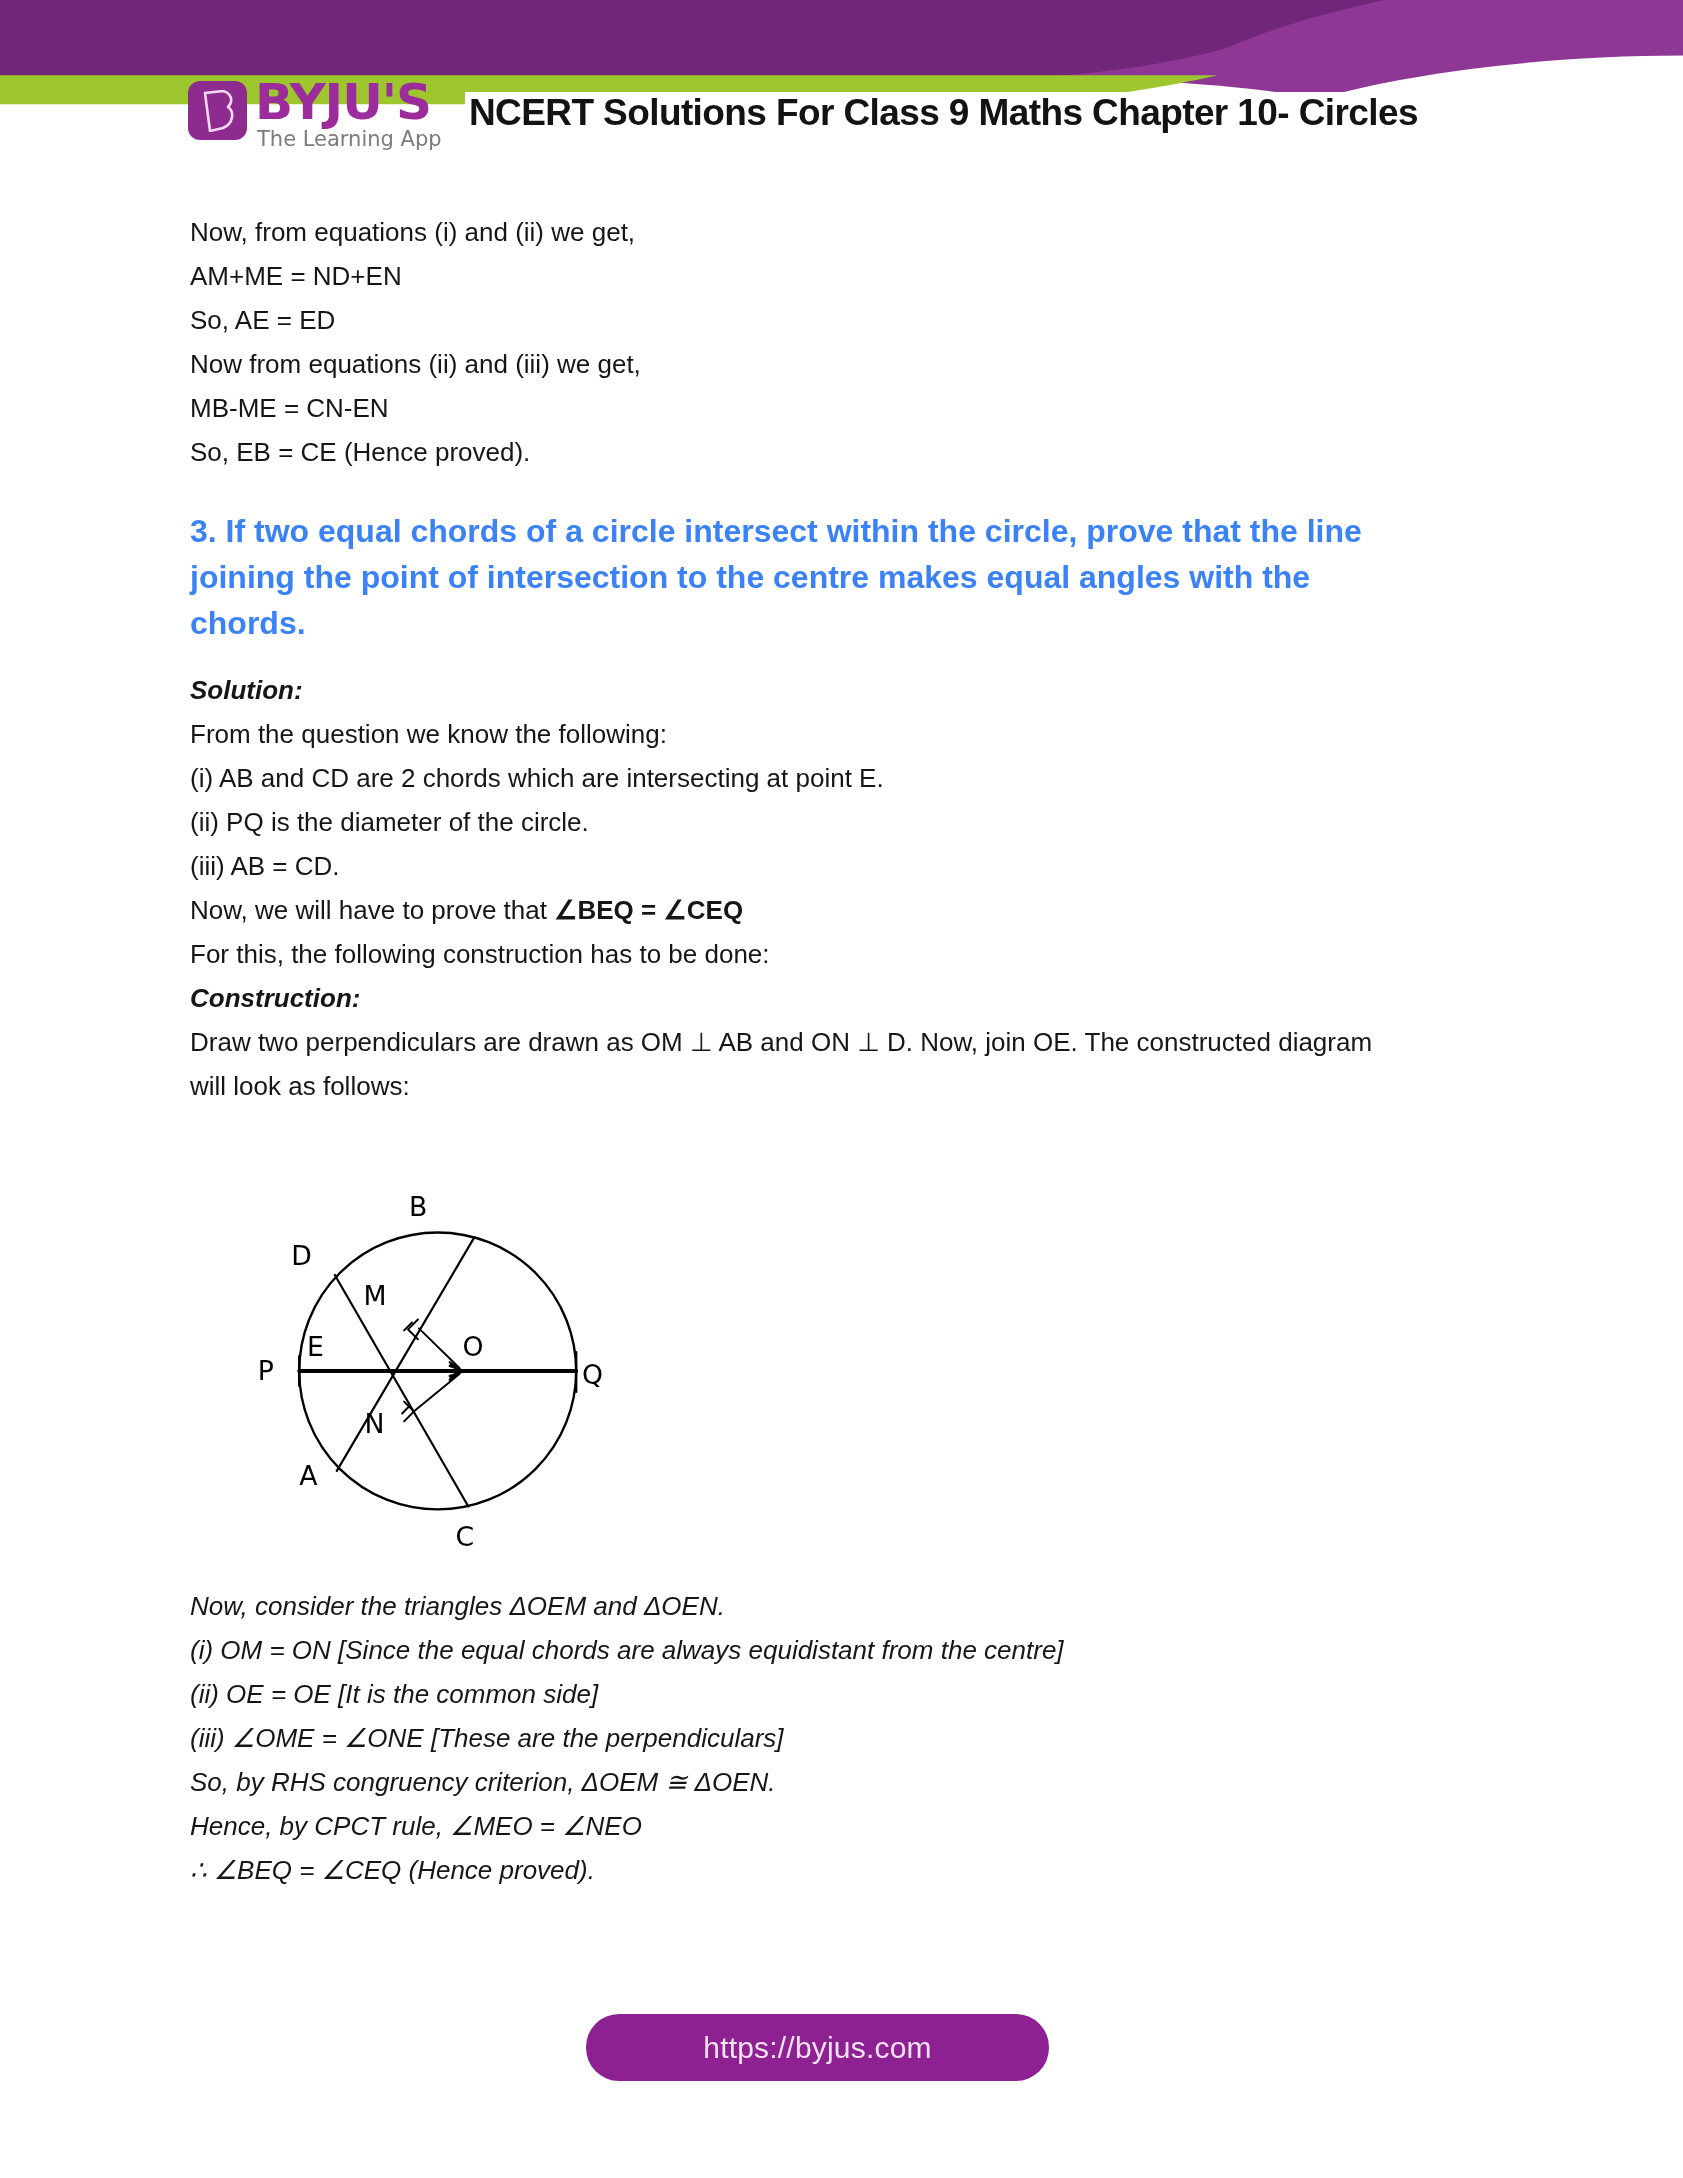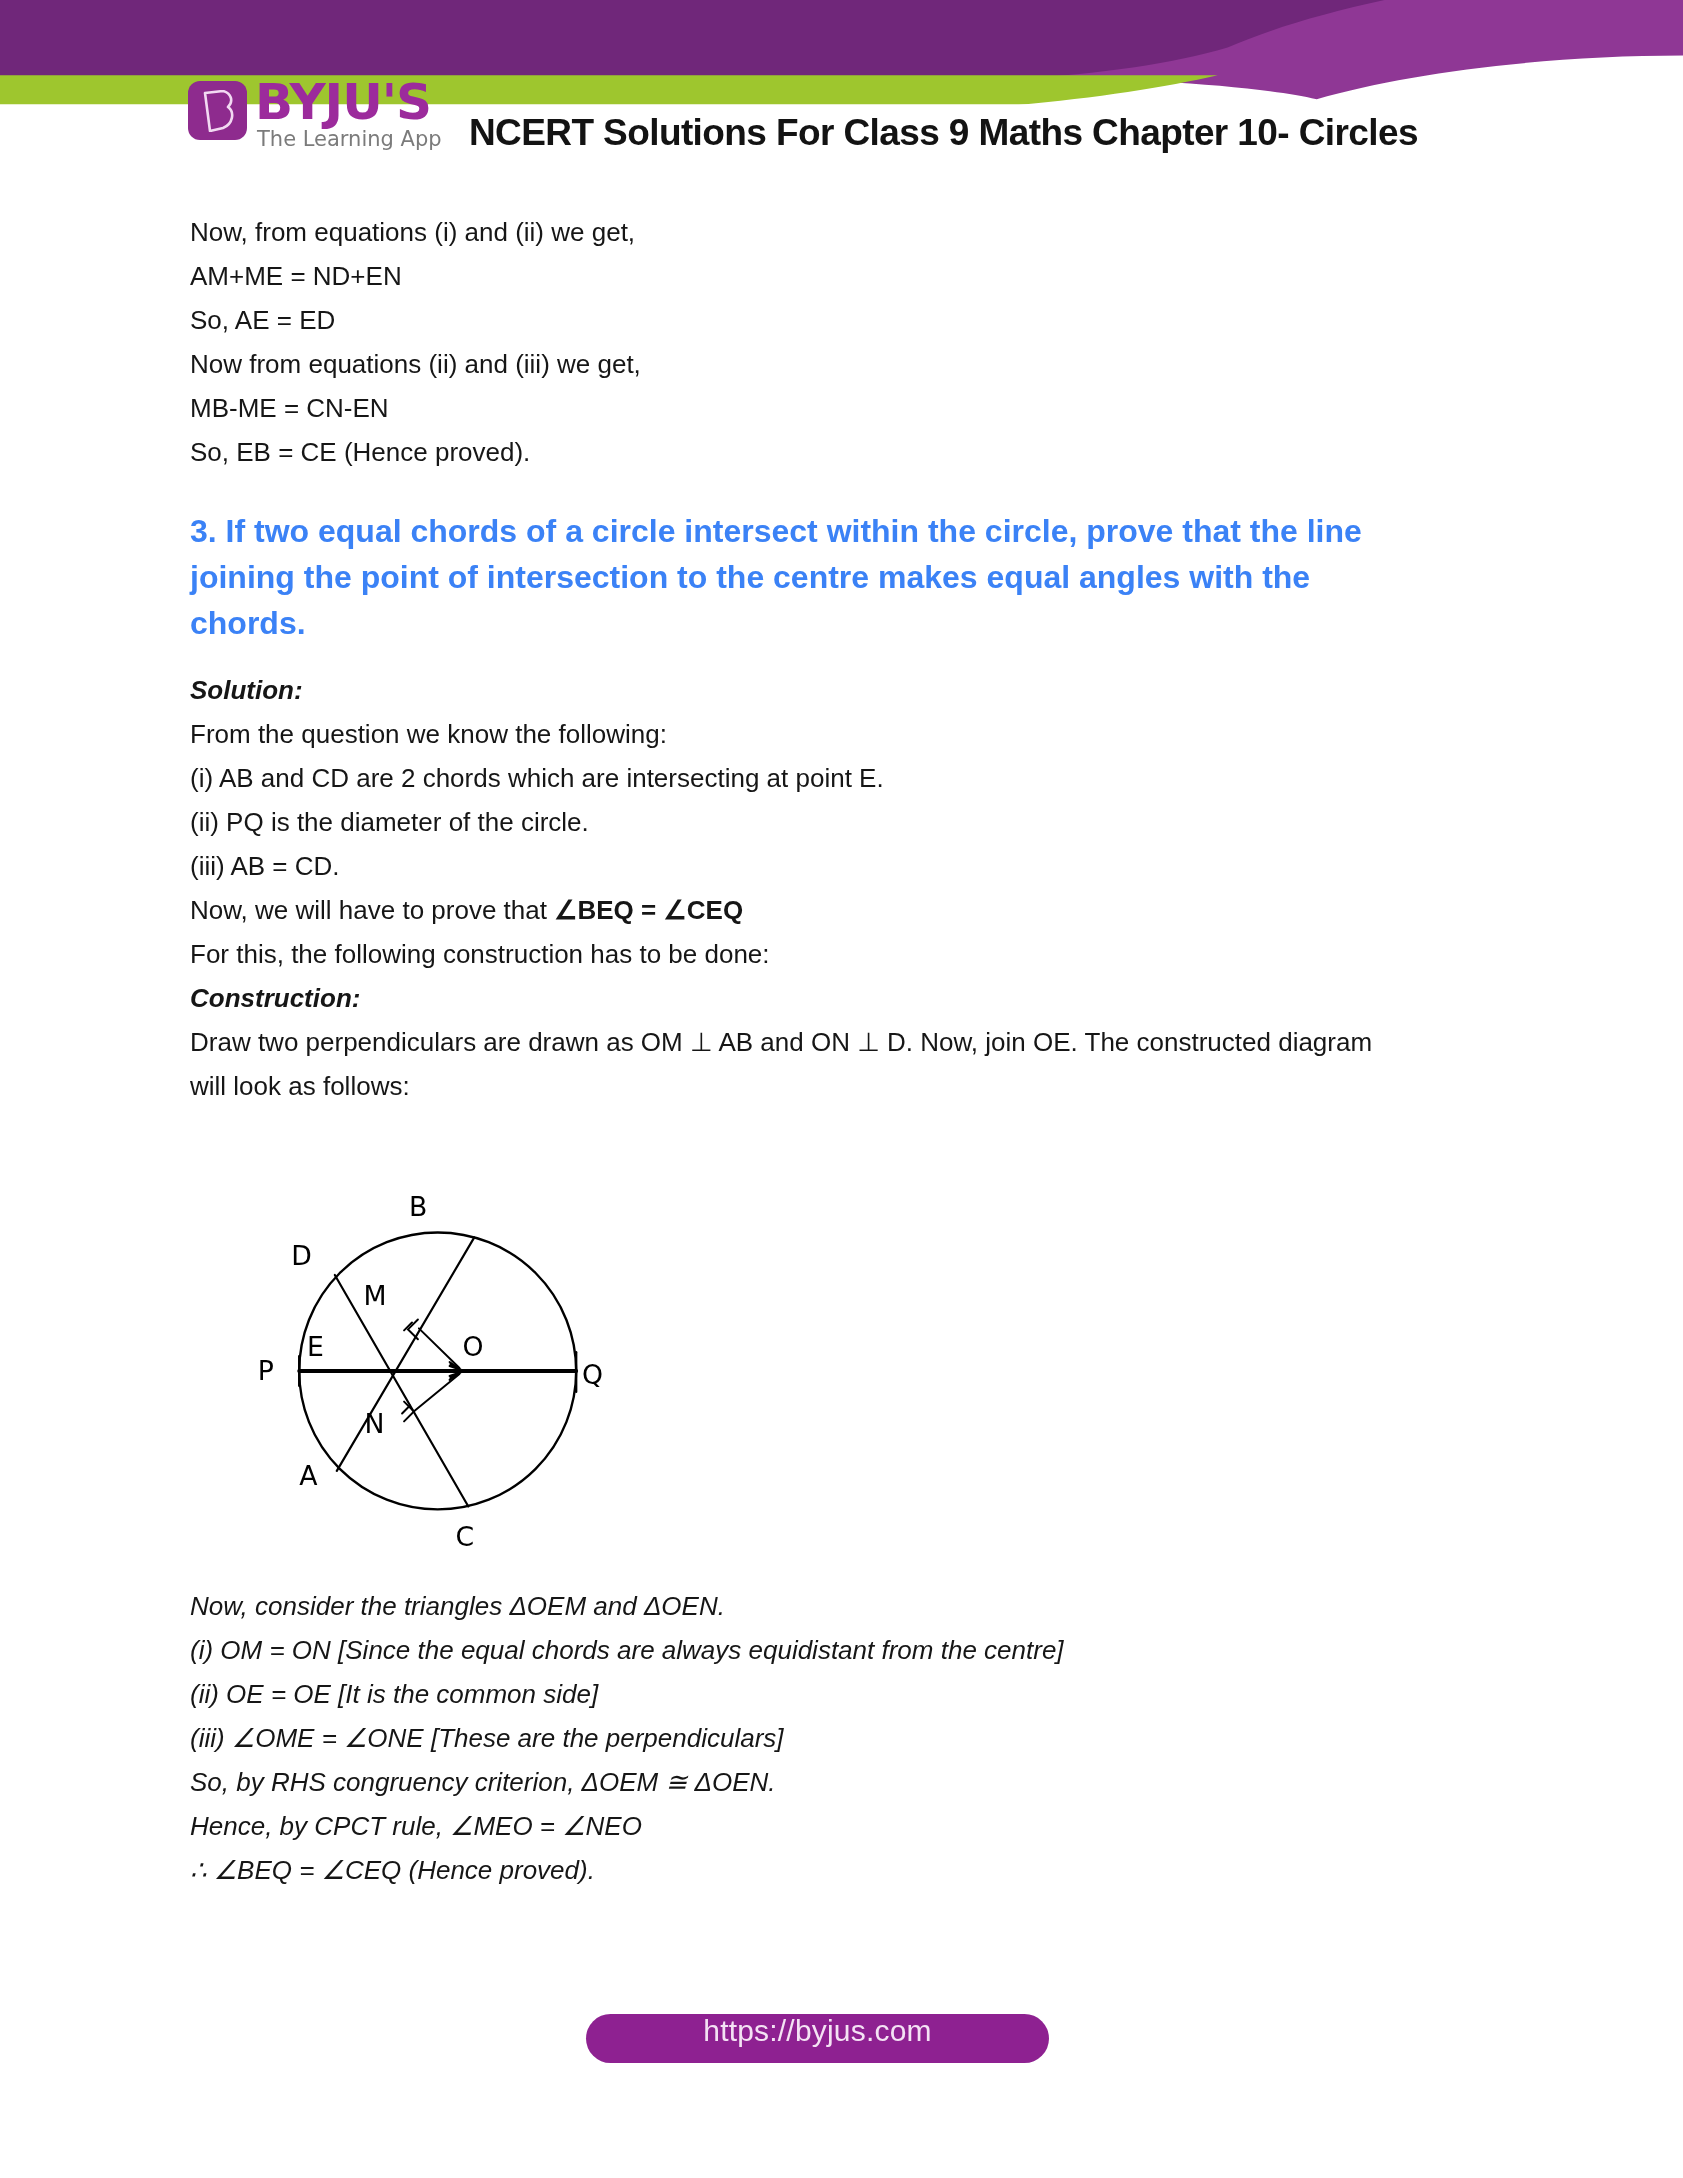--- a/index.html
+++ b/index.html
@@ -68,21 +68,21 @@
     white-space: nowrap;
   }
   #logo-clip {
     position: absolute;
     left: 0; top: 0;
     width: 265px; height: 89px;
     overflow: hidden;
   }
   #page-title {
     position: absolute;
-    left: 465px; top: 112px;
+    left: 465px; top: 92px;
     font-family: "Liberation Sans", sans-serif;
     font-weight: bold;
     font-size: 37px;
     letter-spacing: -0.6px;
     color: #131313;
     white-space: nowrap;
     z-index: 5;
     background: #ffffff;
     padding-left: 4px;
   }
@@ -119,25 +119,25 @@
     position: absolute;
     left: 228px; top: 1158px;
     width: 455px; height: 416px;
   }
   #diagram { display: block; }
 
   
   #footer-btn {
     position: absolute;
     left: 586px; top: 2014px;
-    width: 463px; height: 49px;
+    width: 463px; height: 67px;
     border-radius: 33px;
     background: #8e2191;
     display: flex;
-    align-items: flex-start;
+    align-items: center;
     justify-content: center;
   }
   #footer-btn span {
     font-family: "Liberation Sans", sans-serif;
     font-size: 30px;
     color: #f4e2f4;
     letter-spacing: 0.2px;
   }
 </style>
 </head>

